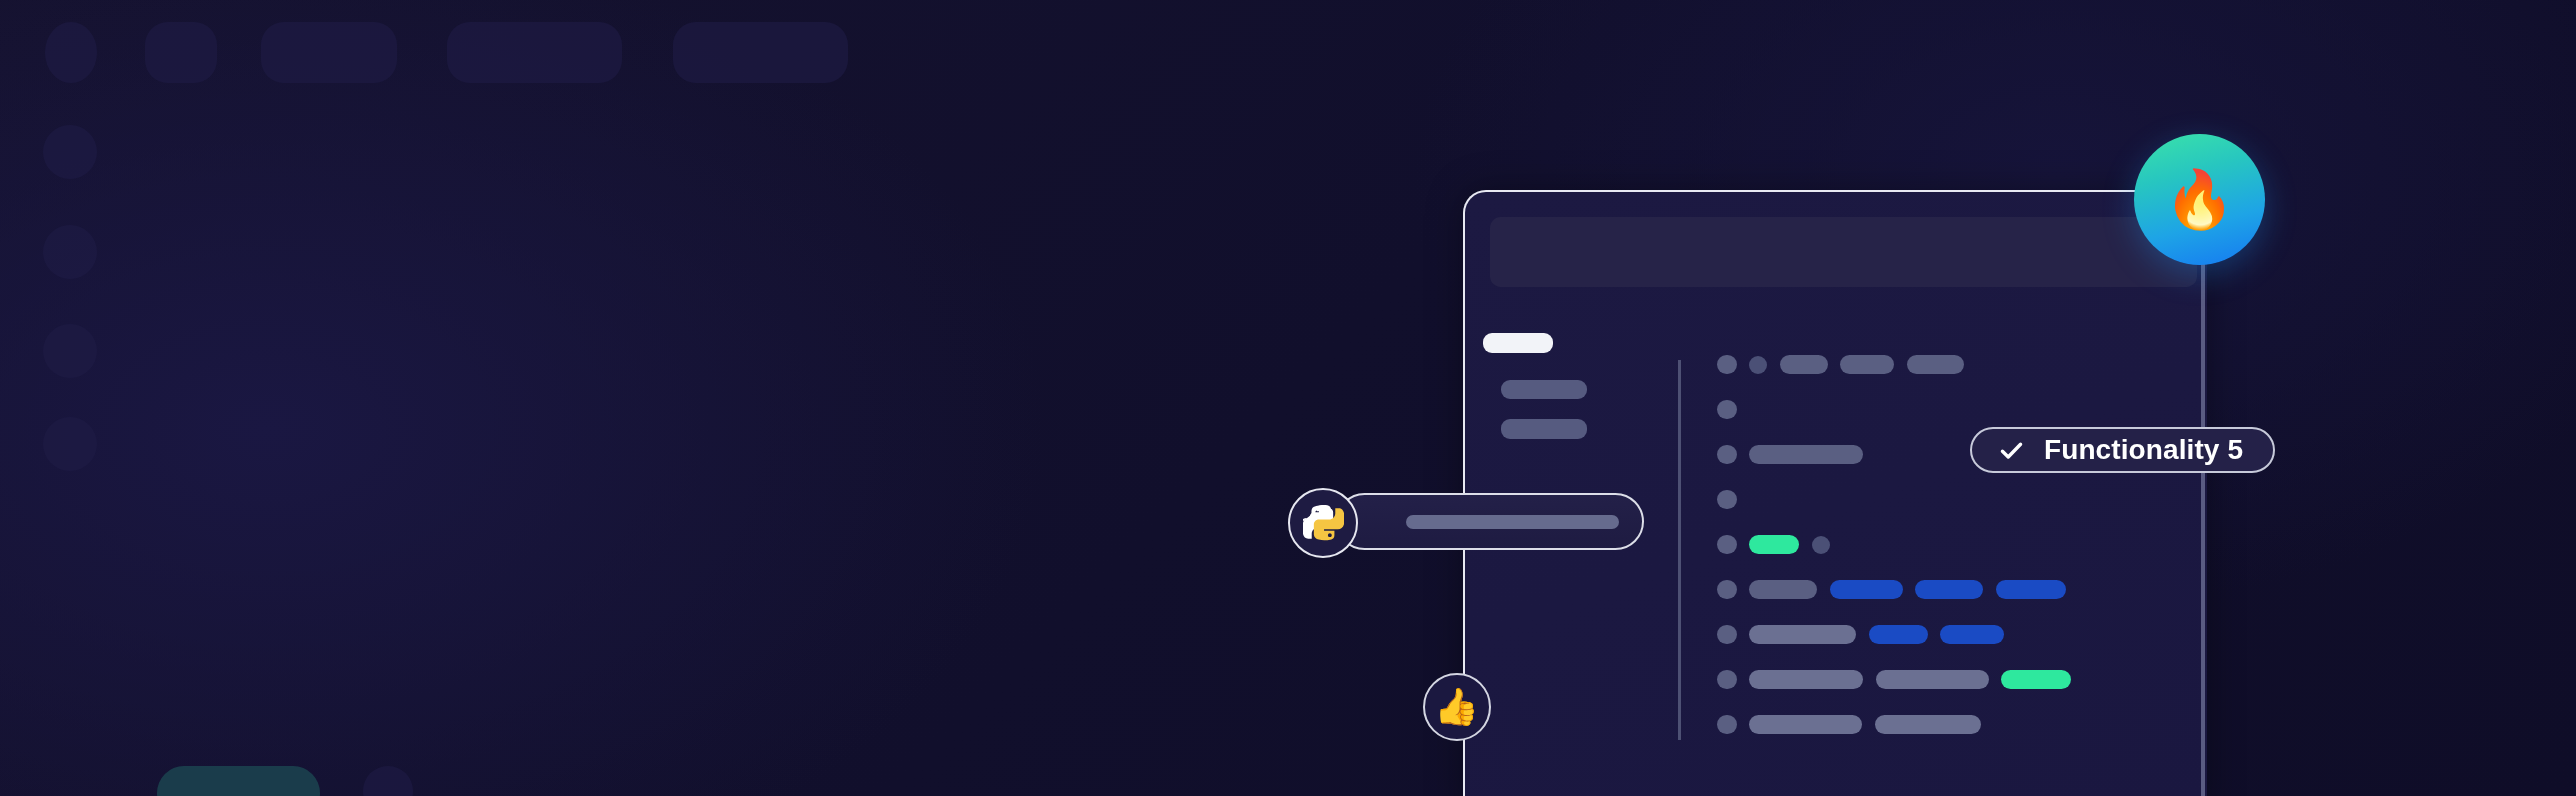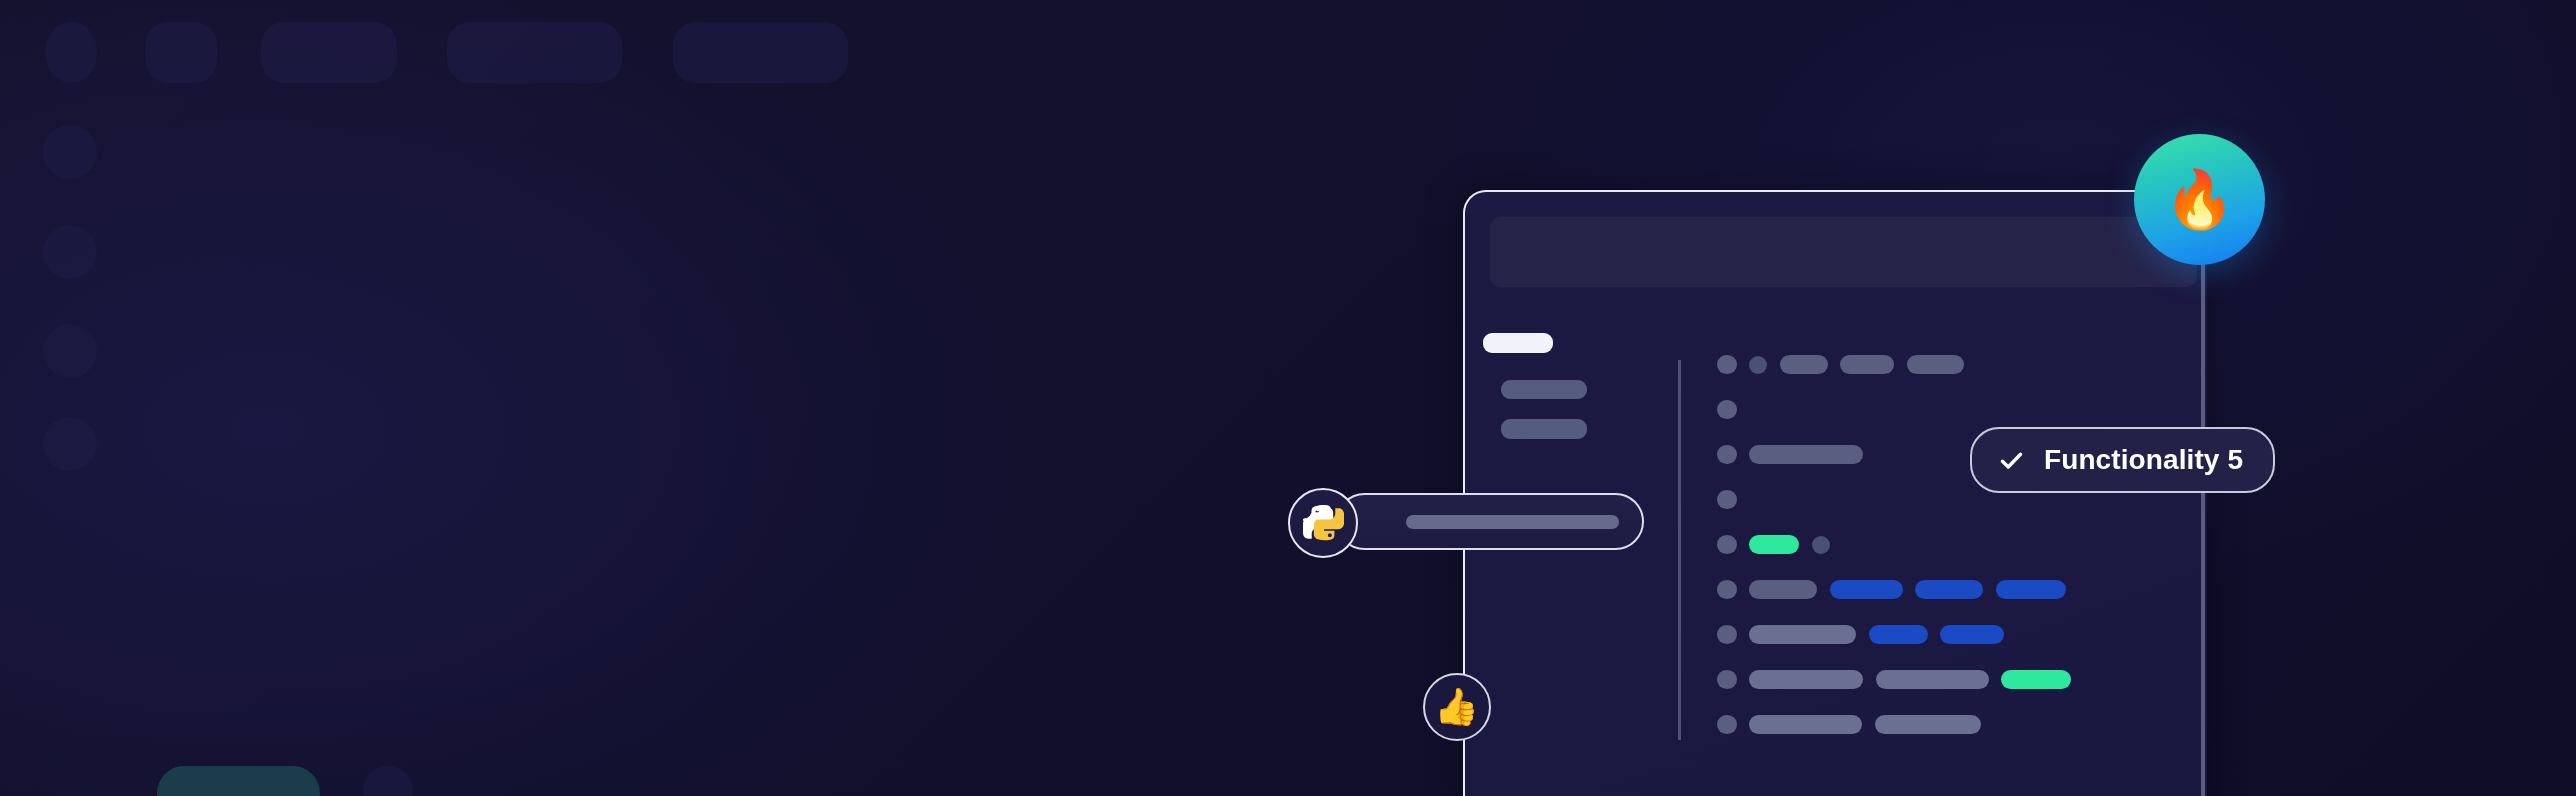--- a/index.html
+++ b/index.html
@@ -199,21 +199,21 @@
     line-height: 1;
     z-index: 5;
     box-shadow: 0 9px 32px rgba(30,140,230,.32);
   }
 
   
   #functionality-badge {
     position: absolute;
     left: 1970px;
     top: 427px;
-    height: 66px;
+    height: 46px;
     padding: 0 30px 0 25px;
     border: 2.7px solid #C7CADA;
     border-radius: 29px;
     background: #242148;
     display: flex;
     align-items: center;
     gap: 18px;
     z-index: 6;
   }
   #functionality-label {

